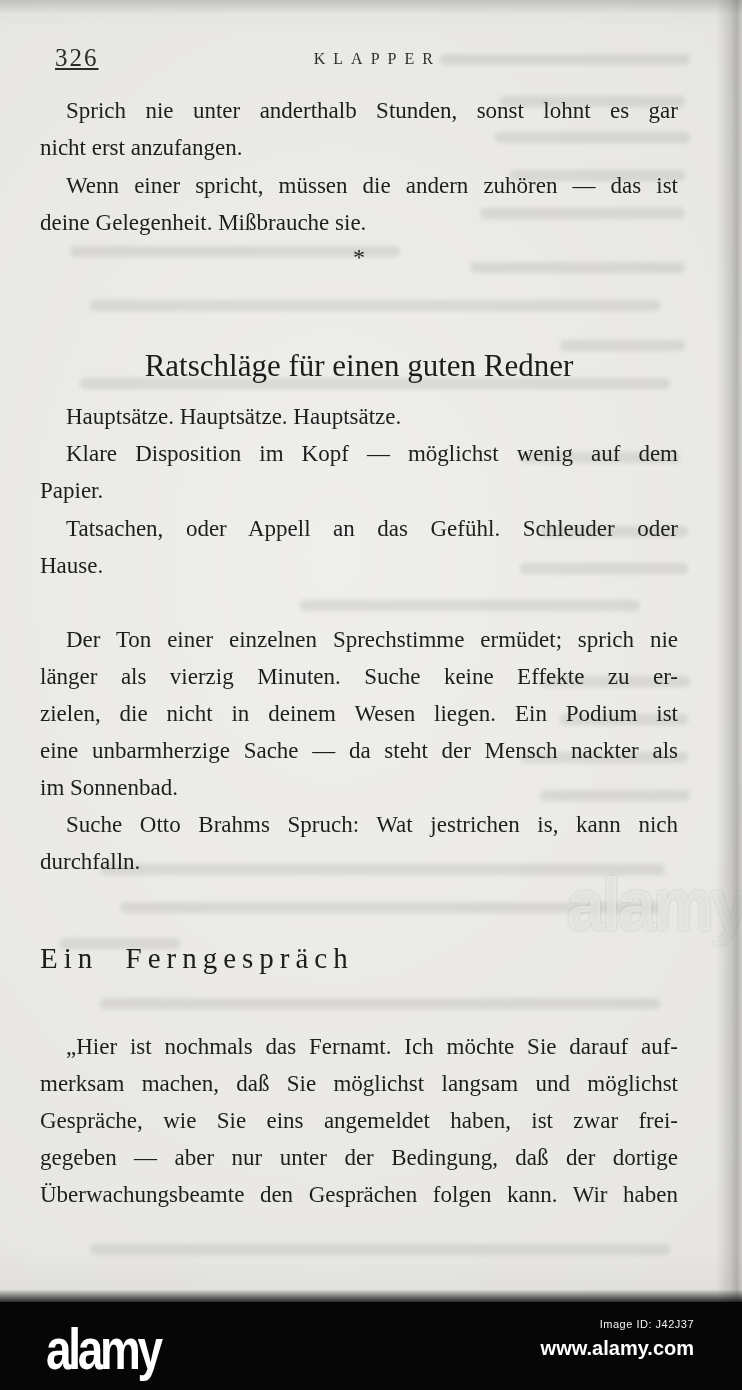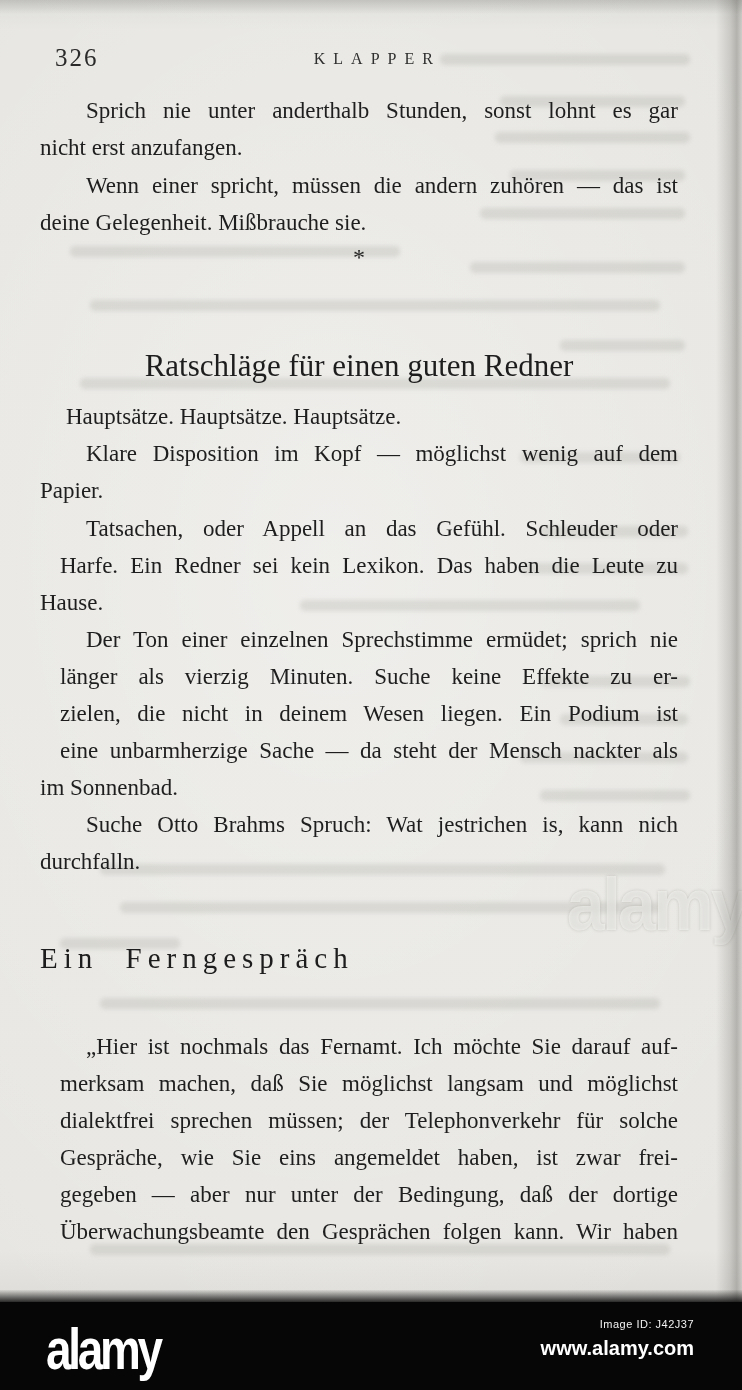--- a/index.html
+++ b/index.html
@@ -25,32 +25,32 @@
 
   
   .ghost {
     position: absolute; height: 11px; border-radius: 5px;
     background: rgba(125,122,112,0.17); filter: blur(2px);
   }
 
   
   .page-number {
     position: absolute; top: 44px; left: 55px;
-    font-size: 25px; letter-spacing: 2px; color: #2a2a2a;
+    font-size: 25px; letter-spacing: 2px; color: #2a2a2a; text-decoration: underline;
   }
   .running-header {
     position: absolute; top: 50px; left: 50%; transform: translateX(-45%);
     font-size: 16px; letter-spacing: 8px; color: #2e2e2e;
   }
 
   
   .text-col { position: absolute; left: 40px; width: 638px; top: 0; height: 1302px; }
   .para { position: absolute; width: 100%; }
   .ln { font-size: 23px; line-height: 37px; color: #1e1e1e; white-space: nowrap; }
-  .j  { white-space: normal; text-align: justify; text-align-last: justify; margin-left: 20px; }
+  .j  { white-space: normal; text-align: justify; text-align-last: justify; }
   .ind { text-indent: 26px; }
 
   .divider { position: absolute; width: 100%; text-align: center; font-size: 24px; color: #242424; }
 
   .heading1 {
     position: absolute; width: 100%; text-align: center;
     font-size: 31px; line-height: 44px; color: #1d1d1d;
   }
   .heading2 {
     position: absolute; width: 100%; 
@@ -137,21 +137,20 @@
       <div class="ln ind">Hauptsätze. Hauptsätze. Hauptsätze.</div>
     </div>
 
     <div class="para" style="top:435px;">
       <div class="ln j ind">Klare Disposition im Kopf — möglichst wenig auf dem</div>
       <div class="ln">Papier.</div>
     </div>
 
     <div class="para" style="top:510px;">
       <div class="ln j ind">Tatsachen, oder Appell an das Gefühl. Schleuder oder</div>
-      <div class="ln j">Harfe. Ein Redner sei kein Lexikon. Das haben die Leute zu</div>
       <div class="ln">Hause.</div>
     </div>
 
     <div class="para" style="top:621px;">
       <div class="ln j ind">Der Ton einer einzelnen Sprechstimme ermüdet; sprich nie</div>
       <div class="ln j">länger als vierzig Minuten. Suche keine Effekte zu er-</div>
       <div class="ln j">zielen, die nicht in deinem Wesen liegen. Ein Podium ist</div>
       <div class="ln j">eine unbarmherzige Sache — da steht der Mensch nackter als</div>
       <div class="ln">im Sonnenbad.</div>
     </div>
@@ -159,21 +158,20 @@
     <div class="para" style="top:806px;">
       <div class="ln j ind">Suche Otto Brahms Spruch: Wat jestrichen is, kann nich</div>
       <div class="ln">durchfalln.</div>
     </div>
 
     <div class="heading2" style="top:936px;">Ein Ferngespräch</div>
 
     <div class="para" style="top:1028px;">
       <div class="ln j ind">„Hier ist nochmals das Fernamt. Ich möchte Sie darauf auf-</div>
       <div class="ln j">merksam machen, daß Sie möglichst langsam und möglichst</div>
-      <div class="ln j">dialektfrei sprechen müssen; der Telephonverkehr für solche</div>
       <div class="ln j">Gespräche, wie Sie eins angemeldet haben, ist zwar frei-</div>
       <div class="ln j">gegeben — aber nur unter der Bedingung, daß der dortige</div>
       <div class="ln j">Überwachungsbeamte den Gesprächen folgen kann. Wir haben</div>
     </div>
 
   </div>
 
   <div class="ghost-watermark">alamy</div>
 
   <div class="spine-shadow"></div>

